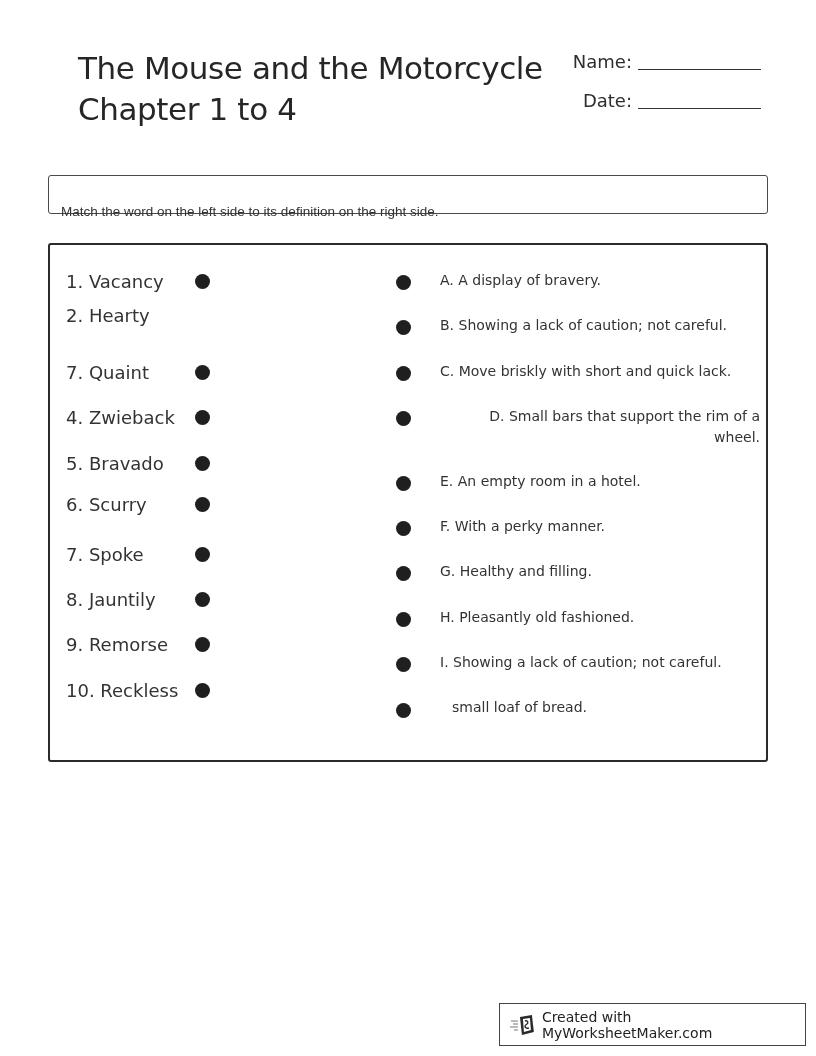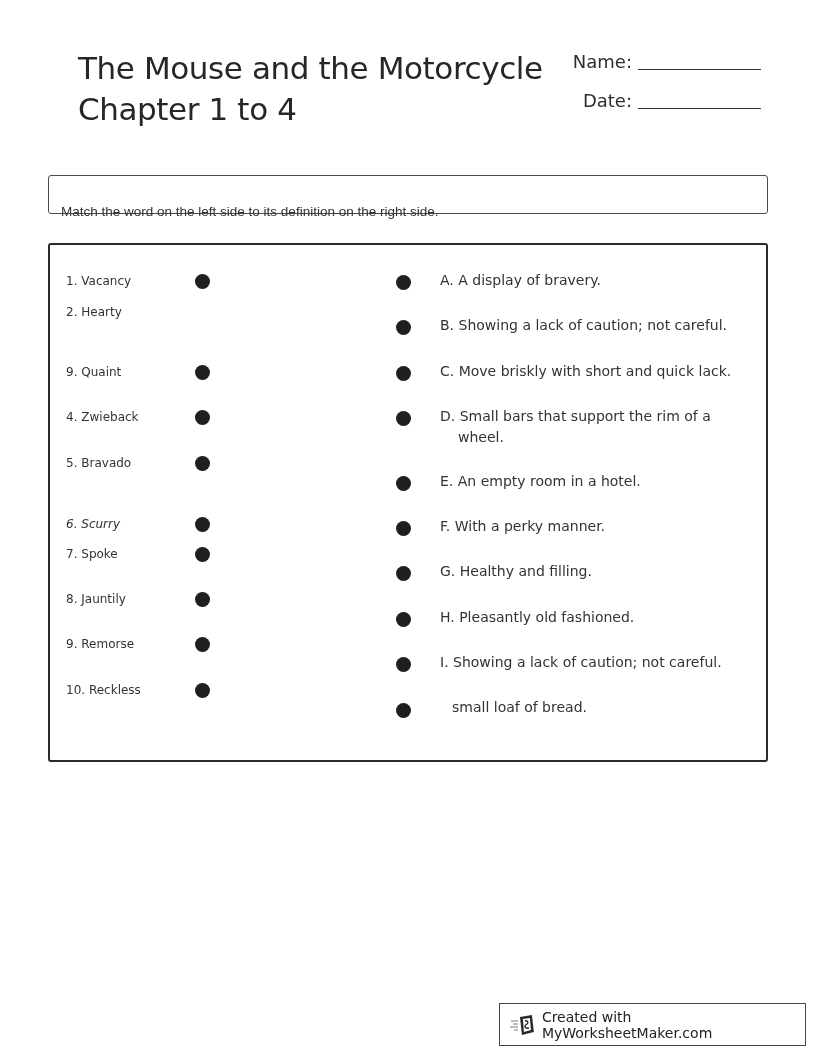--- a/index.html
+++ b/index.html
@@ -62,21 +62,21 @@
       height: 519px;
       border: 2px solid #2b2b2b;
       border-radius: 3px;
     }
     .left-item {
       position: absolute;
       left: 16px;
       display: flex;
       align-items: center;
       height: 22px;
-      font-size: 12px;
+      font-size: 18px;
       color: #333;
       gap: 17px;
     }
     .left-item .word { width: 112px; white-space: nowrap; }
     .dot {
       display: inline-block;
       width: 15px;
       height: 15px;
       border-radius: 50%;
       background: #1f1f1f;
@@ -139,32 +139,32 @@
 
   <div class="left-item" style="top:25px;">
     <span class="word">1. Vacancy</span>
     <span class="dot"></span>
   </div>
   <div class="left-item" style="top:60px;flex-direction:column;">
     <span class="word">2. Hearty</span>
     <span class="dot"></span>
   </div>
   <div class="left-item" style="top:116px;">
-    <span class="word">9. Quaint</span>
+    <span class="word">7. Quaint</span>
     <span class="dot"></span>
   </div>
   <div class="left-item" style="top:161px;">
     <span class="word">4. Zwieback</span>
     <span class="dot"></span>
   </div>
   <div class="left-item" style="top:207px;">
     <span class="word">5. Bravado</span>
     <span class="dot"></span>
   </div>
-  <div class="left-item" style="top:268px;font-style:italic;">
+  <div class="left-item" style="top:248px;">
     <span class="word">6. Scurry</span>
     <span class="dot"></span>
   </div>
   <div class="left-item" style="top:298px;">
     <span class="word">7. Spoke</span>
     <span class="dot"></span>
   </div>
   <div class="left-item" style="top:343px;">
     <span class="word">8. Jauntily</span>
     <span class="dot"></span>
@@ -191,21 +191,21 @@
     </span>
   </div>
   <div class="right-item" style="top:118px;">
     <span class="dot"></span>
     <span class="def" style="top:-2px;">
       <span>C. Move briskly with short and quick lack.</span>
     </span>
   </div>
   <div class="right-item" style="top:163px;">
     <span class="dot"></span>
-    <span class="def" style="top:-2px;">
+    <span class="def" style="top:-2px;text-align:right;">
       <span>D. Small bars that support the rim of a</span>
       <span class="cont">wheel.</span>
     </span>
   </div>
   <div class="right-item" style="top:228px;">
     <span class="dot"></span>
     <span class="def" style="top:-2px;">
       <span>E. An empty room in a hotel.</span>
     </span>
   </div>

